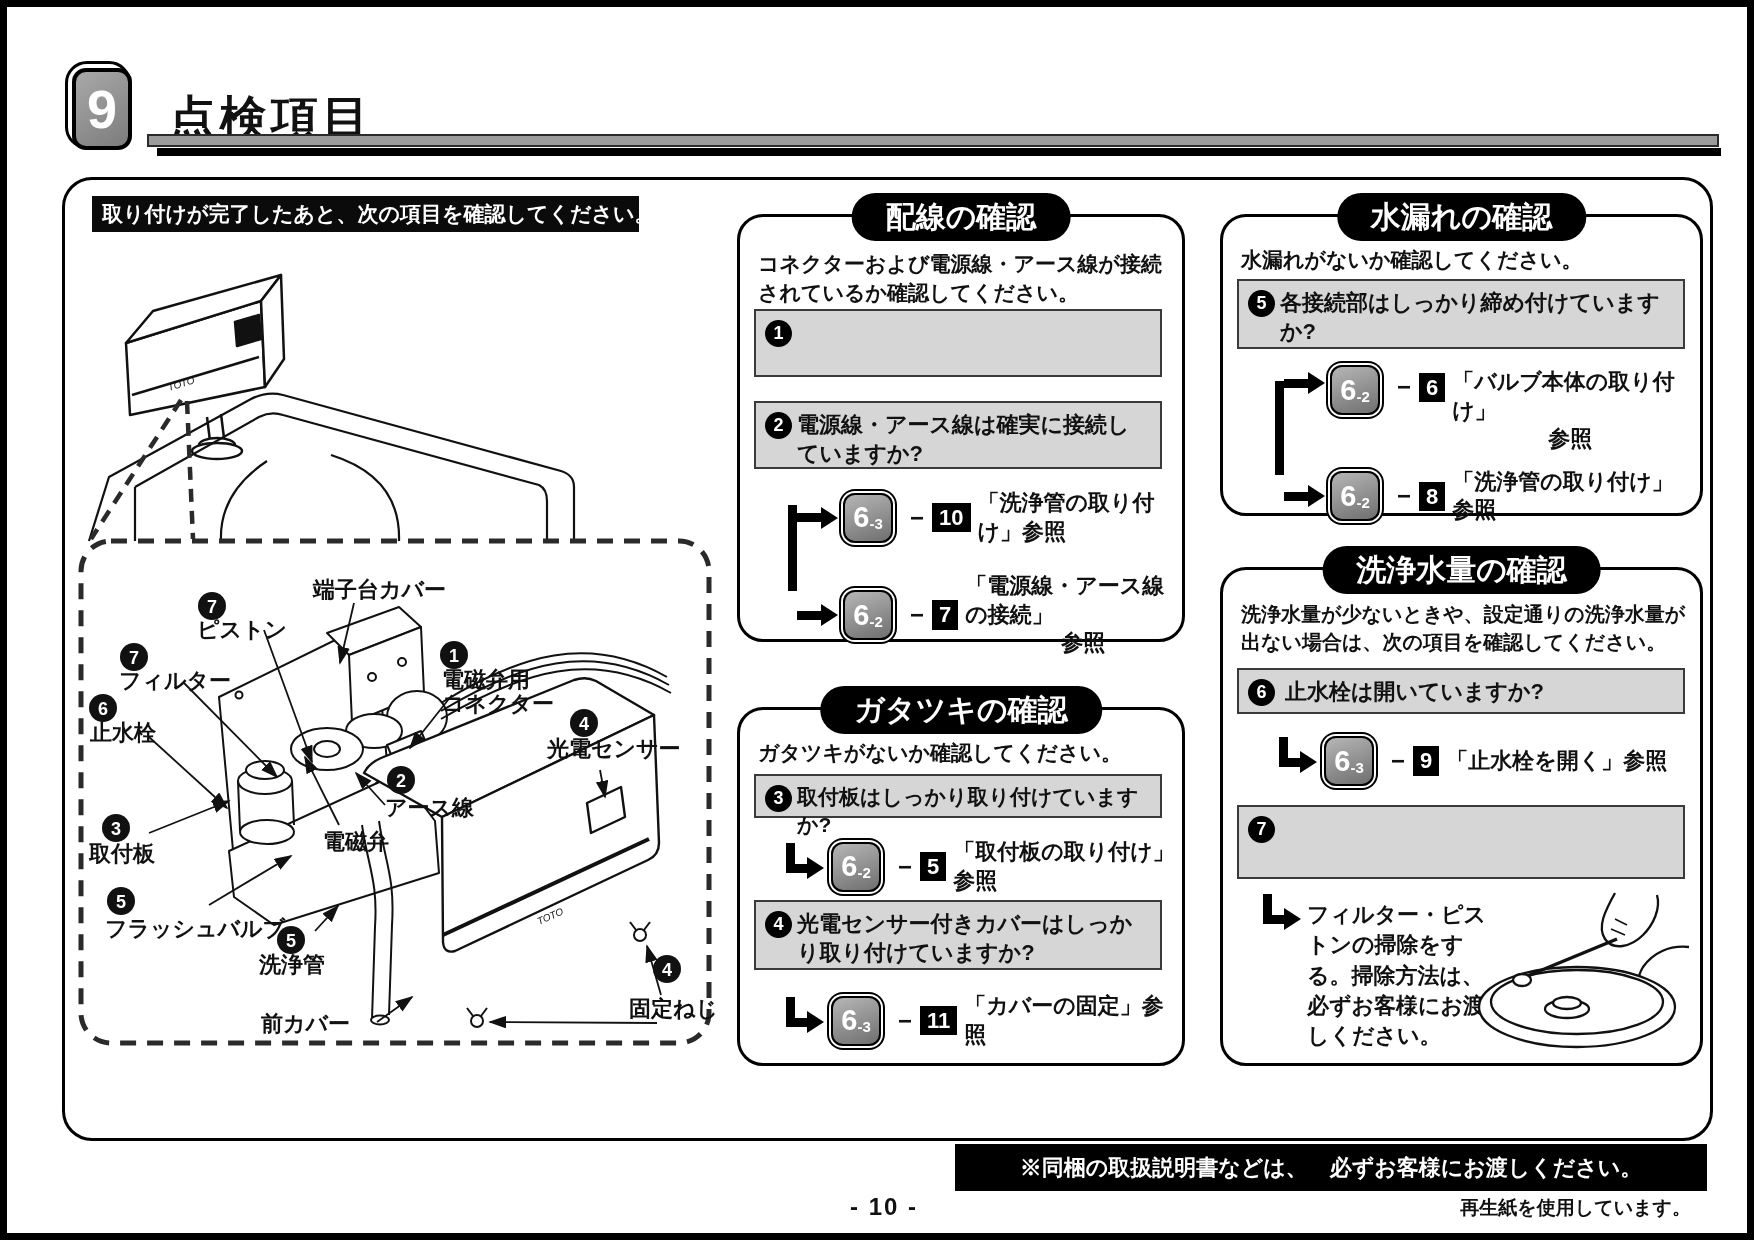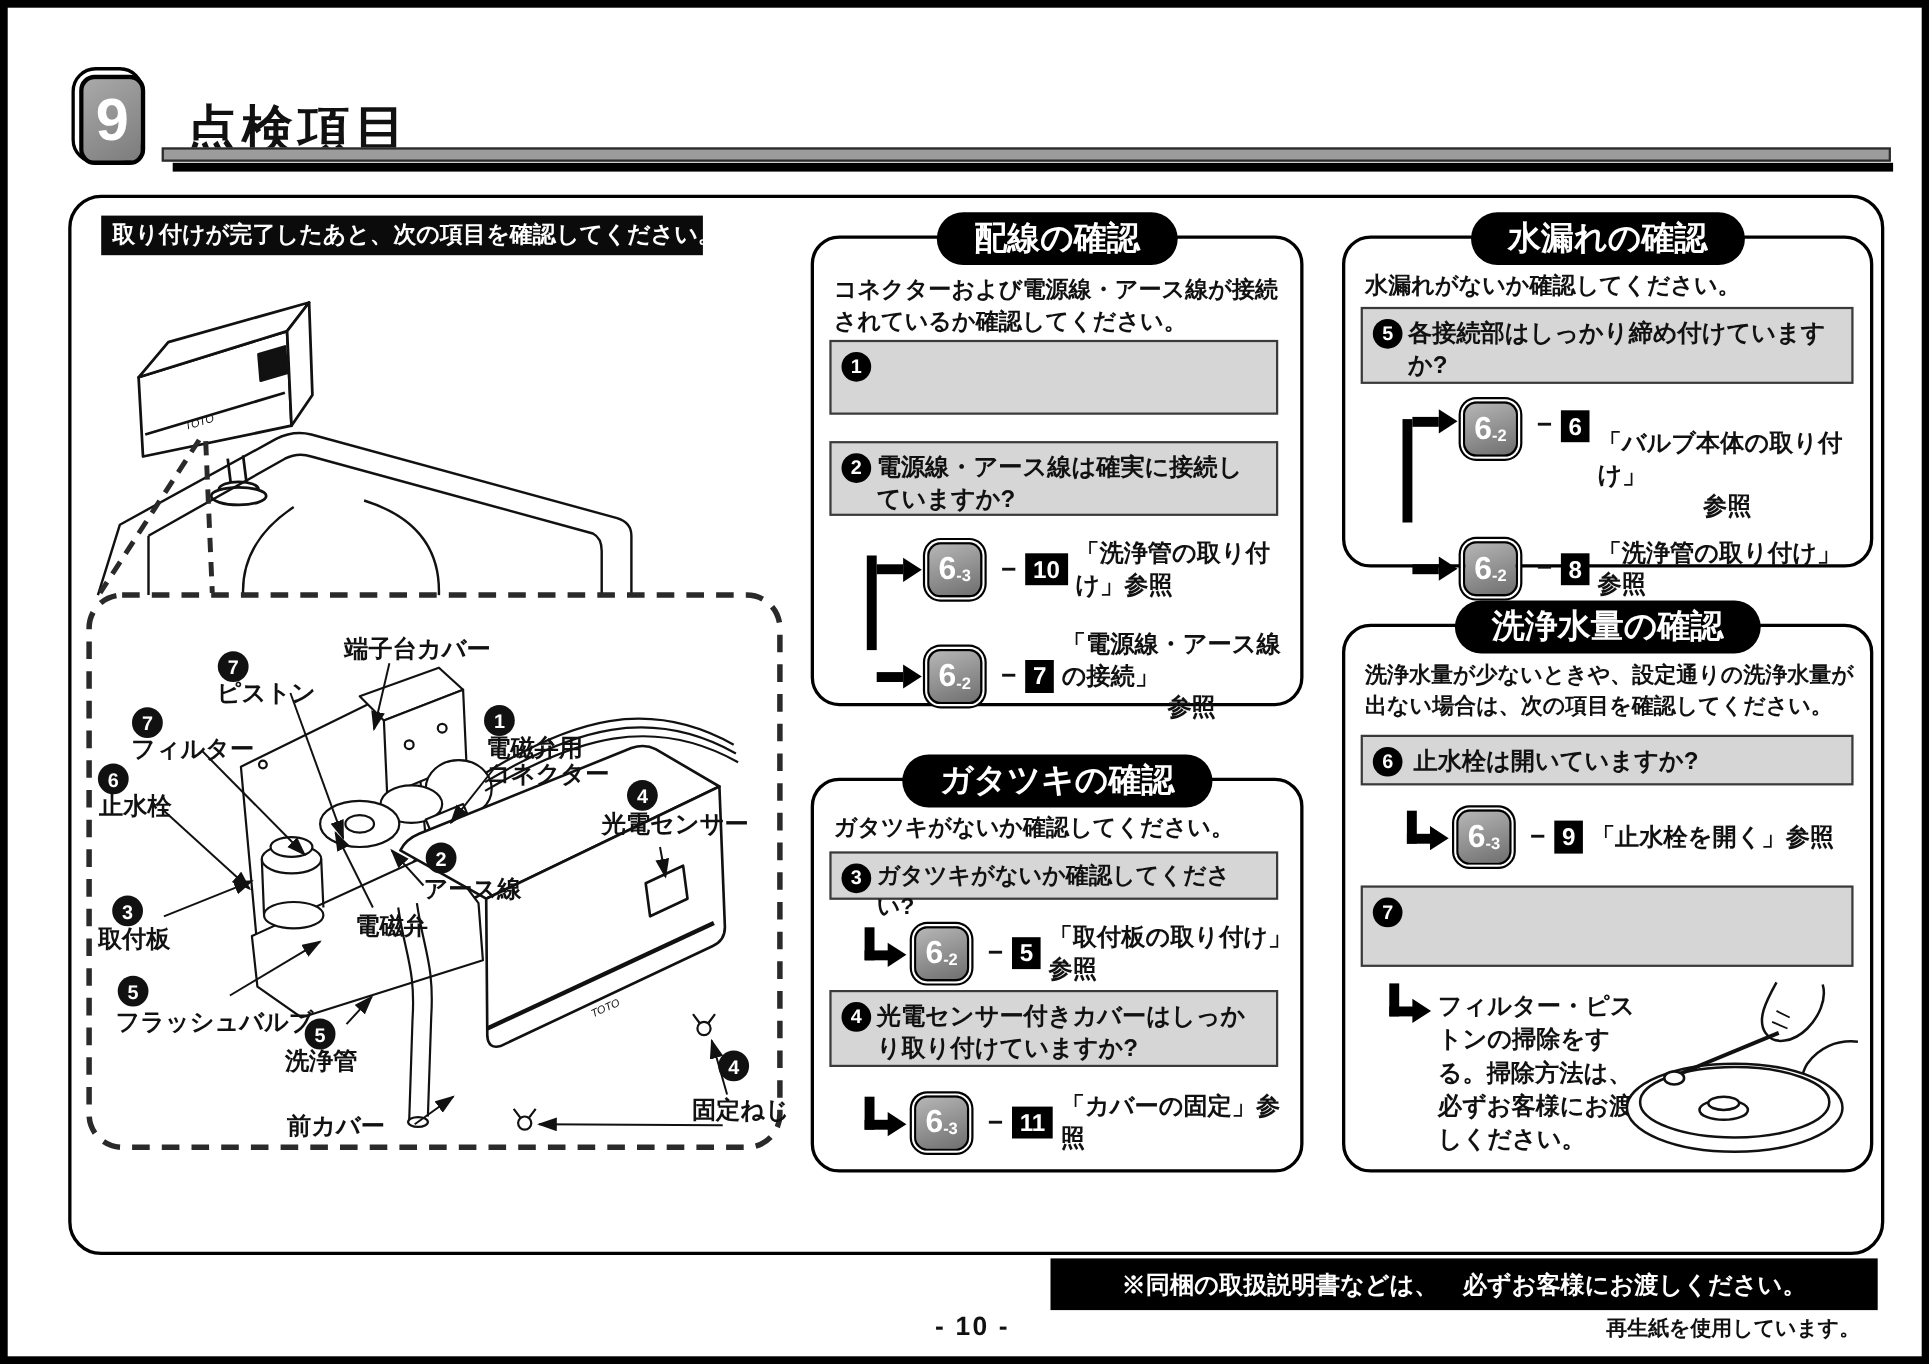--- a/index.html
+++ b/index.html
@@ -240,21 +240,21 @@
         <span class="ref-text"><span>「電源線・アース線の接続」</span><span class="ref-line2">参照</span></span>
       </div>
     </div>
   </div>
 
   <div class="panel" style="left:730px;top:700px;width:442px;height:353px;">
     <div class="pill">ガタツキの確認</div>
     <div class="p-intro" style="top:28px;">ガタツキがないか確認してください。</div>
     <div class="qbox" style="left:14px;top:64px;width:408px;height:44px;font-size:21px;">
       <span class="cnum">3</span>
-      <span>ガタツキがないか確認してください?</span>
+      <span>取付板はしっかり取り付けていますか?</span>
     </div>
     <div class="tree-row" style="position:absolute;left:46px;top:128px;">
       <span class="l-arrow">
           <span class="lv"></span>
           <span class="lh"></span>
           <span class="lt"></span>
         </span>
       <span class="chap">
           <span>6</span>
           <span class="chap-sub">-2</span>
@@ -294,21 +294,21 @@
       <div class="vbar" style="top:16px;height:94px;"></div>
       <div class="tree-row" style="margin-left:9px;align-items:flex-start;">
         <span class="arm" style="margin-top:14px;"></span>
           <span class="tip" style="margin-top:7px;"></span>
         <span class="chap">
             <span>6</span>
             <span class="chap-sub">-2</span>
           </span>
         <span class="dash-sep" style="margin-top:8px;">−</span>
         <span class="step" style="margin-top:8px;">6</span>
-        <span class="ref-text" style="margin-top:24px;"><span>「バルブ本体の取り付け」</span><span class="ref-line2">参照</span></span>
+        <span class="ref-text" style="margin-top:3px;"><span>「バルブ本体の取り付け」</span><span class="ref-line2">参照</span></span>
       </div>
       <div class="tree-row" style="margin-left:9px;margin-top:14px;">
         <span class="arm"></span>
           <span class="tip"></span>
         <span class="chap">
             <span>6</span>
             <span class="chap-sub">-2</span>
           </span>
         <span class="dash-sep">−</span>
         <span class="step">8</span>

